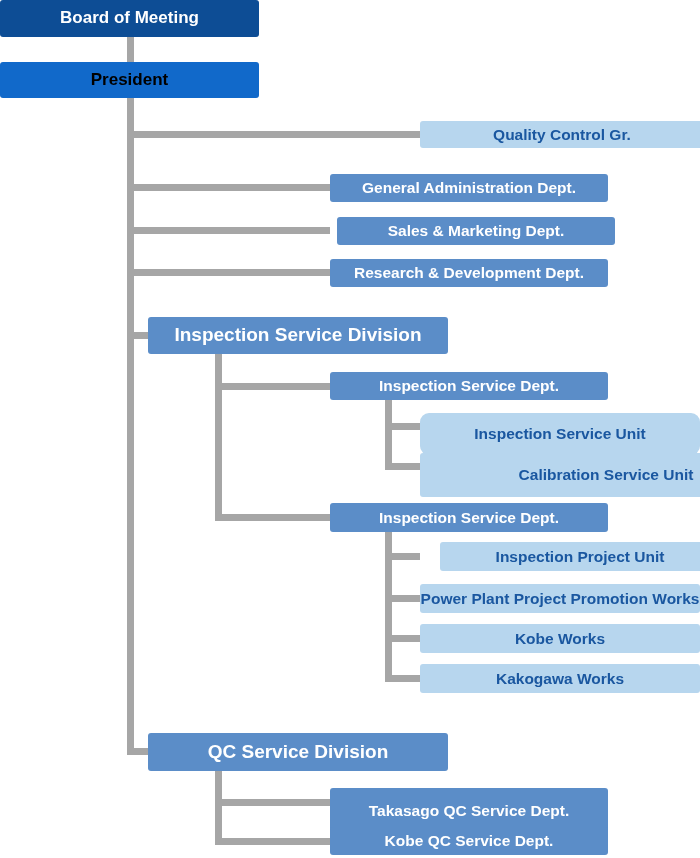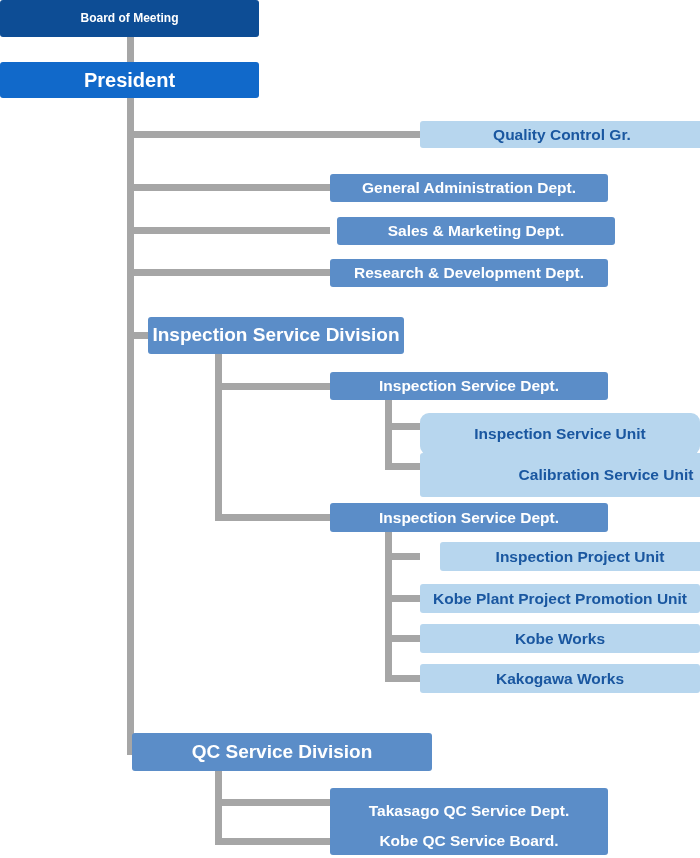--- a/index.html
+++ b/index.html
@@ -26,26 +26,26 @@
     justify-content: center;
     text-align: center;
     font-weight: bold;
     border-radius: 3px;
     line-height: 1.1;
     white-space: nowrap;
   }
   .tier-navy {
     background: var(--navy, #0d4d95);
     color: #ffffff;
-    font-size: 12px;
+    font-size: 17px;
   }
   .tier-bright {
     background: var(--bright-blue, #1169ca);
-    color: #ffffff;
-    font-size: 20px;
+    color: #000000;
+    font-size: 17px;
   }
   .tier-division {
     background: var(--mid-blue, #5b8dc8);
     color: #ffffff;
     font-size: 19px;
   }
   .tier-mid {
     background: var(--mid-blue, #5b8dc8);
     color: #ffffff;
     font-size: 15.5px;
@@ -84,26 +84,26 @@
   <div class="line" style="left:215px; top:771px; width:7px;   height:74px;"></div>
   <div class="line" style="left:218px; top:799px; width:112px; height:7px;"></div>
   <div class="line" style="left:215px; top:838px; width:115px; height:7px;"></div>
 
   <div class="box tier-navy" style="left:0px;   top:0px;   width:259px; height:37px;">Board of Meeting</div>
   <div class="box tier-bright" style="left:0px;   top:62px;  width:259px; height:36px;">President</div>
   <div class="box tier-light" style="left:420px; top:121px; width:284px; height:27px;">Quality Control Gr.</div>
   <div class="box tier-mid" style="left:330px; top:174px; width:278px; height:28px;">General Administration Dept.</div>
   <div class="box tier-mid" style="left:337px; top:217px; width:278px; height:28px;">Sales &amp; Marketing Dept.</div>
   <div class="box tier-mid" style="left:330px; top:259px; width:278px; height:28px;">Research &amp; Development Dept.</div>
-  <div class="box tier-division" style="left:148px; top:317px; width:256px; height:37px;">Inspection Service Division</div>
+  <div class="box tier-division" style="left:148px; top:317px; width:300px; height:37px;">Inspection Service Division</div>
   <div class="box tier-mid" style="left:330px; top:372px; width:278px; height:28px;">Inspection Service Dept.</div>
   <div class="box tier-light" style="left:420px; top:413px; width:280px; height:42px;border-radius:9px;">Inspection Service Unit</div>
   <div class="box tier-light" style="left:420px; top:453px; width:280px; height:44px;padding-left:46px;">Calibration Service Unit</div>
   <div class="box tier-mid" style="left:330px; top:503px; width:278px; height:29px;">Inspection Service Dept.</div>
   <div class="box tier-light" style="left:420px; top:542px; width:280px; height:29px;margin-left:20px;">Inspection Project  Unit</div>
-  <div class="box tier-light" style="left:420px; top:584px; width:280px; height:29px;">Kobe Plant Project Promotion Unit</div>
+  <div class="box tier-light" style="left:420px; top:584px; width:280px; height:29px;">Power Plant Project Promotion Works</div>
   <div class="box tier-light" style="left:420px; top:624px; width:280px; height:29px;">Kobe Works</div>
   <div class="box tier-light" style="left:420px; top:664px; width:280px; height:29px;">Kakogawa Works</div>
-  <div class="box tier-division" style="left:132px; top:733px; width:300px; height:38px;">QC Service Division</div>
+  <div class="box tier-division" style="left:148px; top:733px; width:300px; height:38px;">QC Service Division</div>
   <div class="box tier-mid" style="left:330px; top:788px; width:278px; height:45px;">Takasago QC Service Dept.</div>
-  <div class="box tier-mid" style="left:330px; top:827px; width:278px; height:28px;">Kobe QC Service Board.</div>
+  <div class="box tier-mid" style="left:330px; top:827px; width:278px; height:28px;">Kobe QC Service Dept.</div>
 
 </div>
 
 </body></html>

